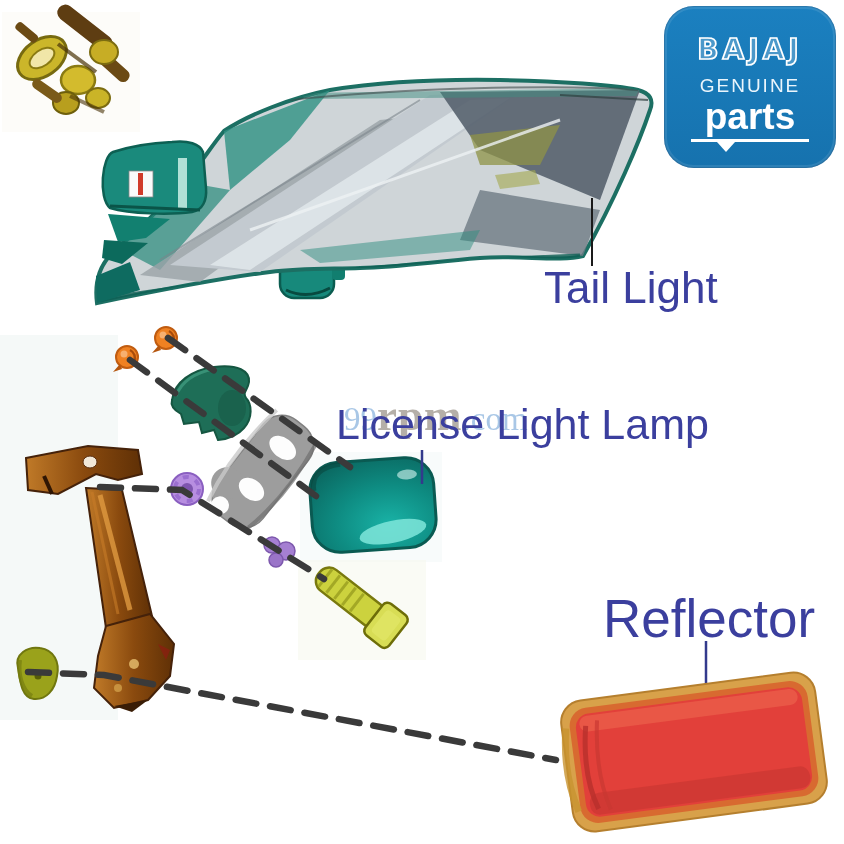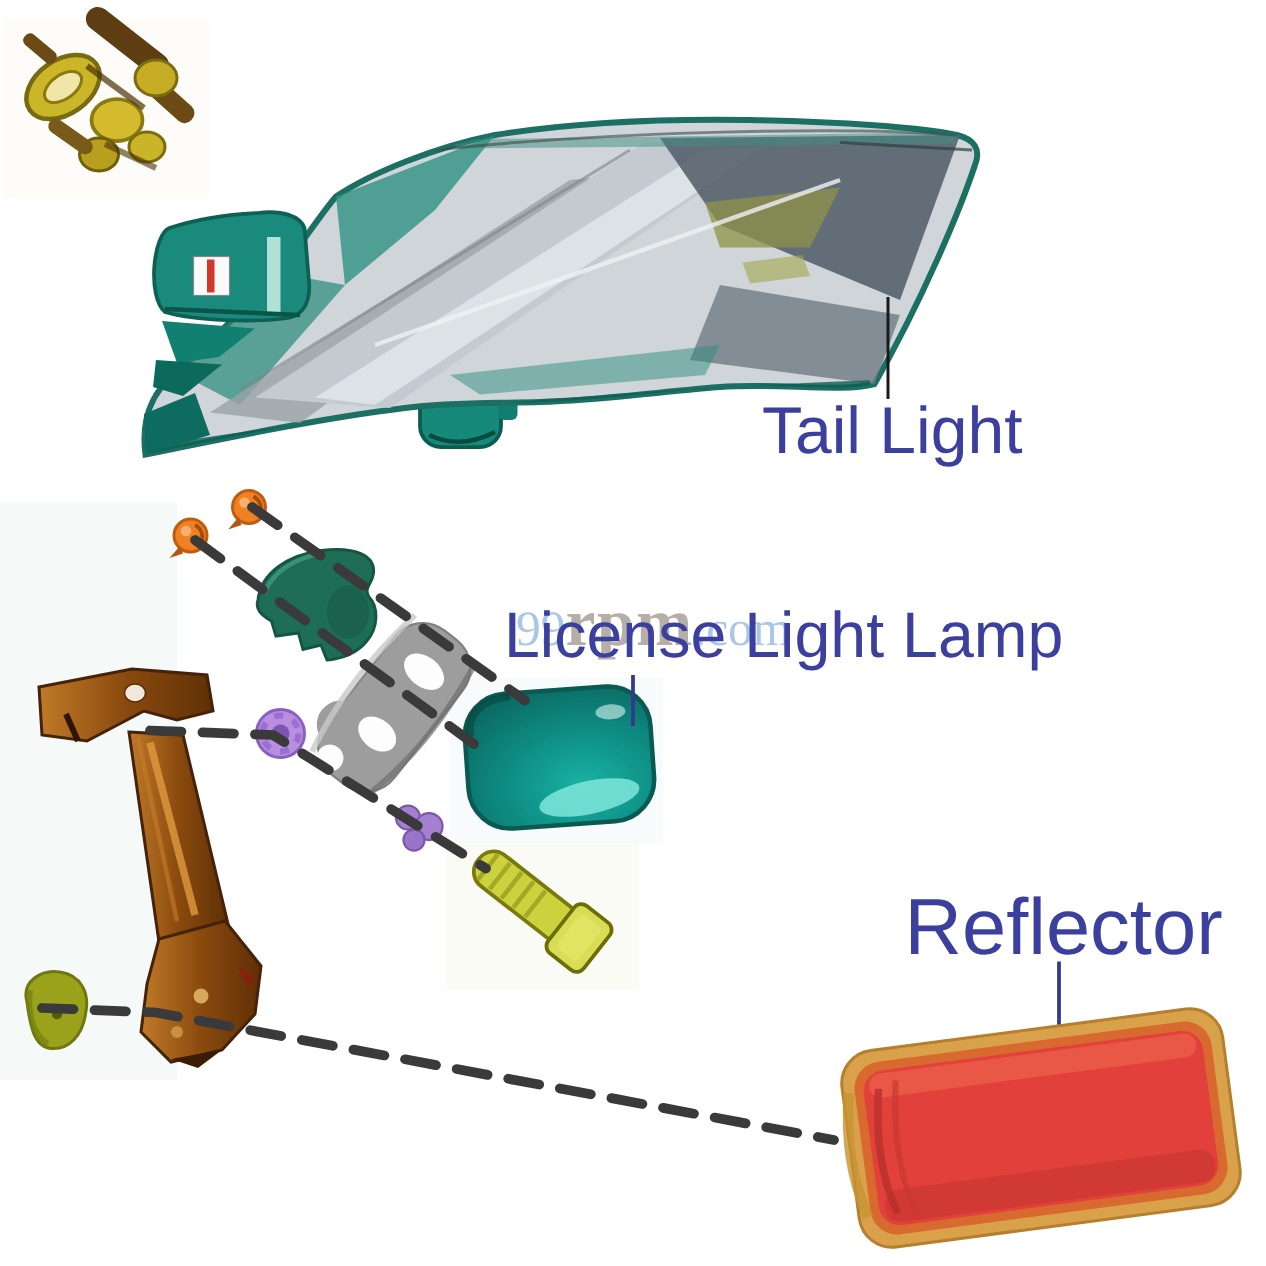--- a/index.html
+++ b/index.html
@@ -6,21 +6,21 @@
   .stage {
     position:relative; width:844px; height:844px; background:#ffffff;
     overflow:hidden; font-family:"Liberation Sans", sans-serif;
   }
   .stage svg { position:absolute; left:0; top:0; z-index:0; }
 
   .part-label {
     position:absolute; z-index:2; color:#3b3f9e; white-space:nowrap;
     font-family:"Liberation Sans", sans-serif;
   }
-  .label-tail      { left:508px; top:263px; font-size:44px; }
+  .label-tail      { left:544px; top:263px; font-size:44px; }
   .label-license   { left:336px; top:400px; font-size:43px; }
   .label-reflector { left:603px; top:588px; font-size:53px; }
 
   .watermark {
     position:absolute; left:344px; top:393px; z-index:1; white-space:nowrap;
     font-family:Liberation Serif, serif; line-height:1;text-align:right;
   }
   .wm-num  { font-size:33px; color:#a9c7e6; vertical-align:baseline; }
   .wm-name { font-size:45px; color:#b5afa8; font-weight:bold; letter-spacing:1px; }
   .wm-tld  { font-size:33px; color:#a9c7e6; }
@@ -249,14 +249,22 @@
   </svg>
 
   <div class="watermark">
     <span class="wm-num">99</span><span class="wm-name">rpm</span><span class="wm-tld">.com</span>
   </div>
 
   <div class="part-label label-tail">Tail Light</div>
   <div class="part-label label-license">License Light Lamp</div>
   <div class="part-label label-reflector">Reflector</div>
 
+  <div class="badge">
+    <div class="badge-brand">BAJAJ</div>
+    <div class="badge-genuine">GENUINE</div>
+    <div class="badge-parts">parts</div>
+    <div class="badge-underline">
+      <div class="badge-chevron"></div>
+    </div>
+  </div>
 
 </div>
 
 </body></html>

